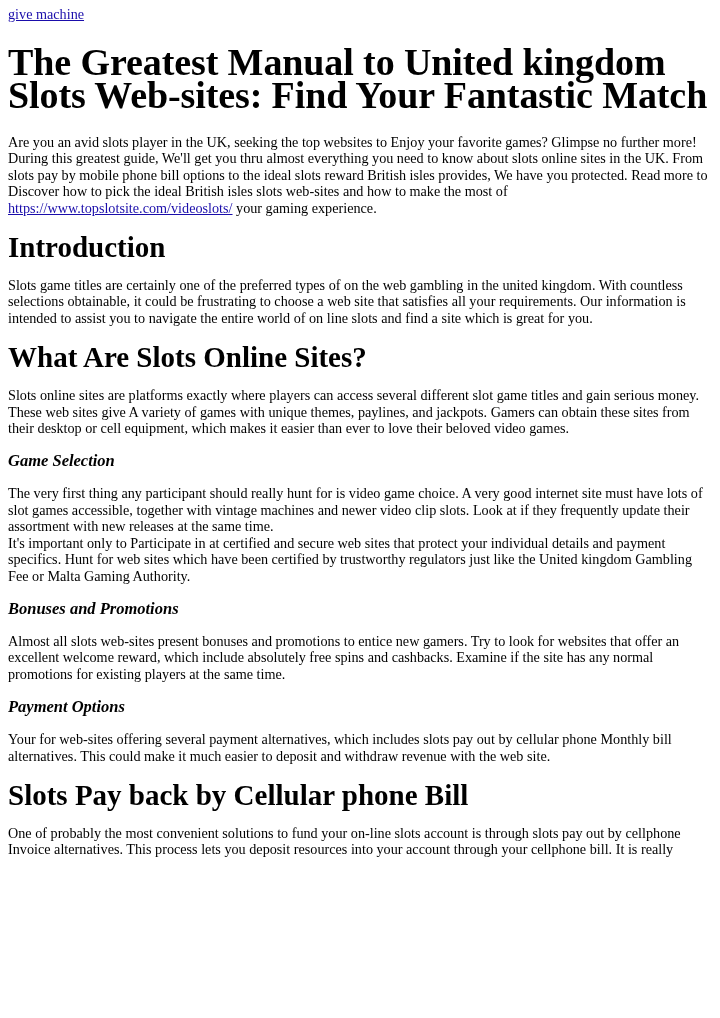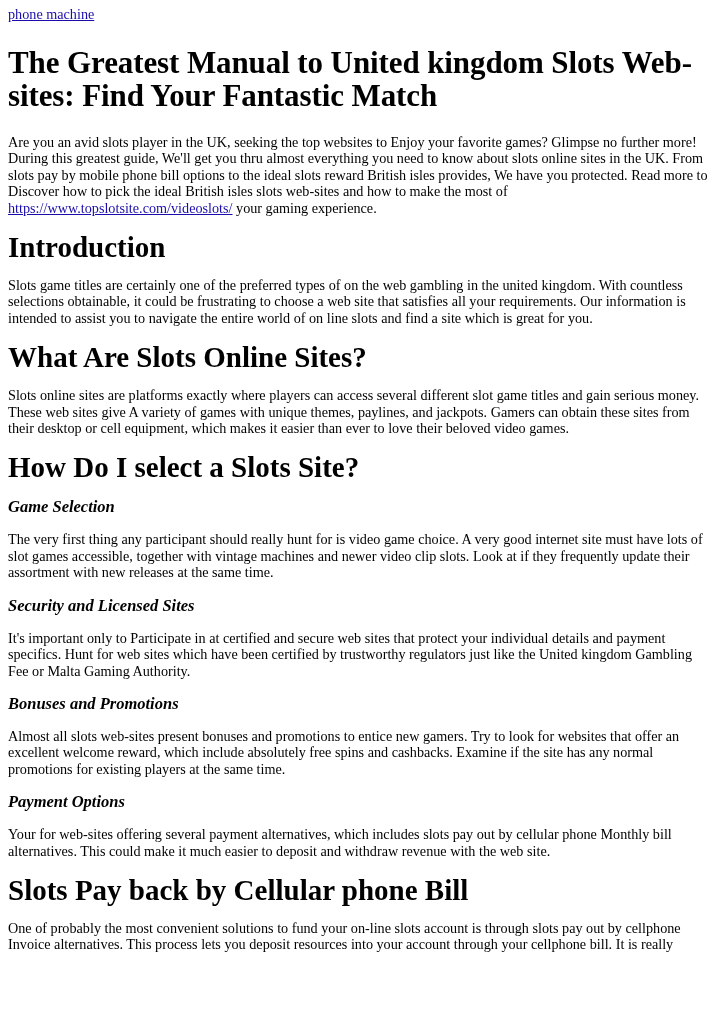--- a/index.html
+++ b/index.html
@@ -9,21 +9,21 @@
       overflow: hidden;
       font-family: "Liberation Serif", "DejaVu Serif", serif;
       color: #000000;
       font-size: 14.2px;
       line-height: 16.4px;
     }
     .page { padding: 6px 8px 0 8px; }
     a { color: #1a0dab; text-decoration: underline; }
     .top-link { display: block; margin: 0; height: 18px; font-size: 14.2px; }
     h1 {
-      font-size: 31px;
+      font-size: 38px;
       line-height: 33px;
       font-weight: bold;
       margin: 22px 0 22px 0;
       letter-spacing: -0.1px;
     }
     h2 {
       font-size: 29px;
       line-height: 25px;
       font-weight: bold;
       margin: 19px 0 17px 0;
@@ -36,38 +36,36 @@
       font-style: italic;
     }
     p { margin: 0; }
     .intro { margin-top: 0; }
   </style>
 </head>
 <body>
 
 <div class="page">
 
-  <a class="top-link" href="#">phone machine</a>
+  <a class="top-link" href="#">give machine</a>
 
   <h1>The Greatest Manual to United kingdom Slots Web-sites: Find Your Fantastic Match</h1>
 
   <p class="intro"><span>Are you an avid slots player in the UK, seeking the top websites to Enjoy your favorite games? Glimpse no further more! During this greatest guide, We'll get you thru almost everything you need to know about slots online sites in the UK. From slots pay by mobile phone bill options to the ideal slots reward British isles provides, We have you protected. Read more to Discover how to pick the ideal British isles slots web-sites and how to make the most of </span><a href="#">https://www.topslotsite.com/videoslots/</a><span> your gaming experience.</span></p>
 
   <h2>Introduction</h2>
   <p>Slots game titles are certainly one of the preferred types of on the web gambling in the united kingdom. With countless selections obtainable, it could be frustrating to choose a web site that satisfies all your requirements. Our information is intended to assist you to navigate the entire world of on line slots and find a site which is great for you.</p>
 
   <h2>What Are Slots Online Sites?</h2>
   <p>Slots online sites are platforms exactly where players can access several different slot game titles and gain serious money. These web sites give A variety of games with unique themes, paylines, and jackpots. Gamers can obtain these sites from their desktop or cell equipment, which makes it easier than ever to love their beloved video games.</p>
 
-  <h2>How Do I select a Slots Site?</h2>
 
   <h3>Game Selection</h3>
   <p>The very first thing any participant should really hunt for is video game choice. A very good internet site must have lots of slot games accessible, together with vintage machines and newer video clip slots. Look at if they frequently update their assortment with new releases at the same time.</p>
 
-  <h3>Security and Licensed Sites</h3>
   <p>It's important only to Participate in at certified and secure web sites that protect your individual details and payment specifics. Hunt for web sites which have been certified by trustworthy regulators just like the United kingdom Gambling Fee or Malta Gaming Authority.</p>
 
   <h3>Bonuses and Promotions</h3>
   <p>Almost all slots web-sites present bonuses and promotions to entice new gamers. Try to look for websites that offer an excellent welcome reward, which include absolutely free spins and cashbacks. Examine if the site has any normal promotions for existing players at the same time.</p>
 
   <h3>Payment Options</h3>
   <p>Your for web-sites offering several payment alternatives, which includes slots pay out by cellular phone Monthly bill alternatives. This could make it much easier to deposit and withdraw revenue with the web site.</p>
 
   <h2>Slots Pay back by Cellular phone Bill</h2>
   <p>One of probably the most convenient solutions to fund your on-line slots account is through slots pay out by cellphone Invoice alternatives. This process lets you deposit resources into your account through your cellphone bill. It is really</p>

